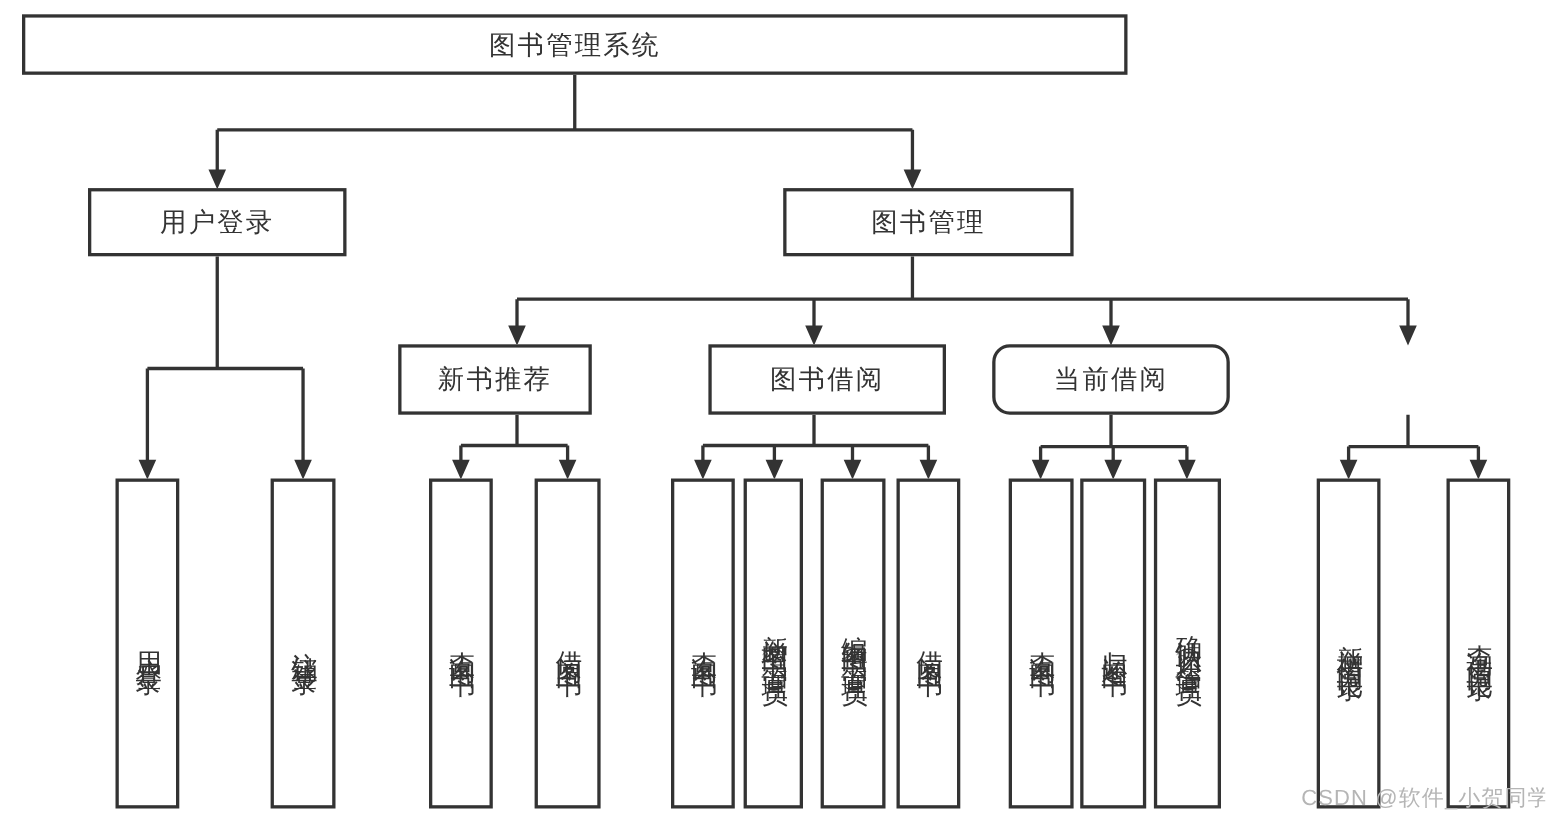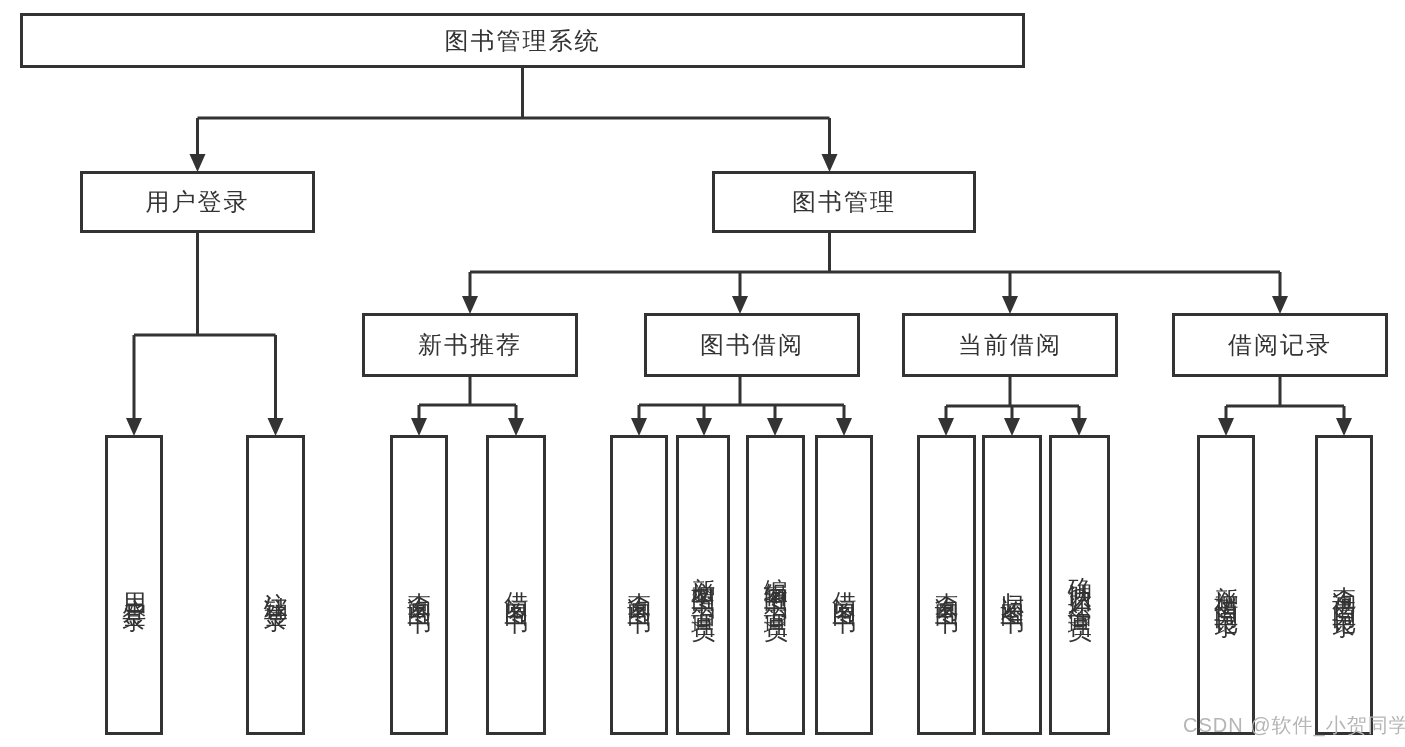--- a/index.html
+++ b/index.html
@@ -95,31 +95,28 @@
     <span>图书管理系统</span>
   </div>
 
   <div class="node hbox" style="left:80px; top:171px; width:235px; height:62px;">
     <span>用户登录</span>
   </div>
   <div class="node hbox" style="left:712px; top:171px; width:264px; height:62px;">
     <span>图书管理</span>
   </div>
 
-  <div class="node hbox" style="left:362px; top:313px; width:216px; height:64px;">
+  <div class="node hbox" style="left:362px; top:313px; width:176px; height:64px;">
     <span>新书推荐</span>
   </div>
   <div class="node hbox" style="left:644px; top:313px; width:216px; height:64px;">
     <span>图书借阅</span>
   </div>
-  <div class="node hbox" style="left:902px; top:313px; width:216px; height:64px;">
+  <div class="node hbox" style="left:902px; top:313px; width:216px; height:64px;border-radius:16px;">
     <span>当前借阅</span>
-  </div>
-  <div class="node hbox" style="left:1172px; top:313px; width:216px; height:64px;">
-    <span>借阅记录</span>
   </div>
 
   <div class="node vbox" style="left:105px; width:58px;">
     <span class="vtext">用户登录</span>
   </div>
   <div class="node vbox" style="left:246px; width:59px;">
     <span class="vtext">注销登录</span>
   </div>
 
   <div class="node vbox" style="left:390px; width:58px;">

